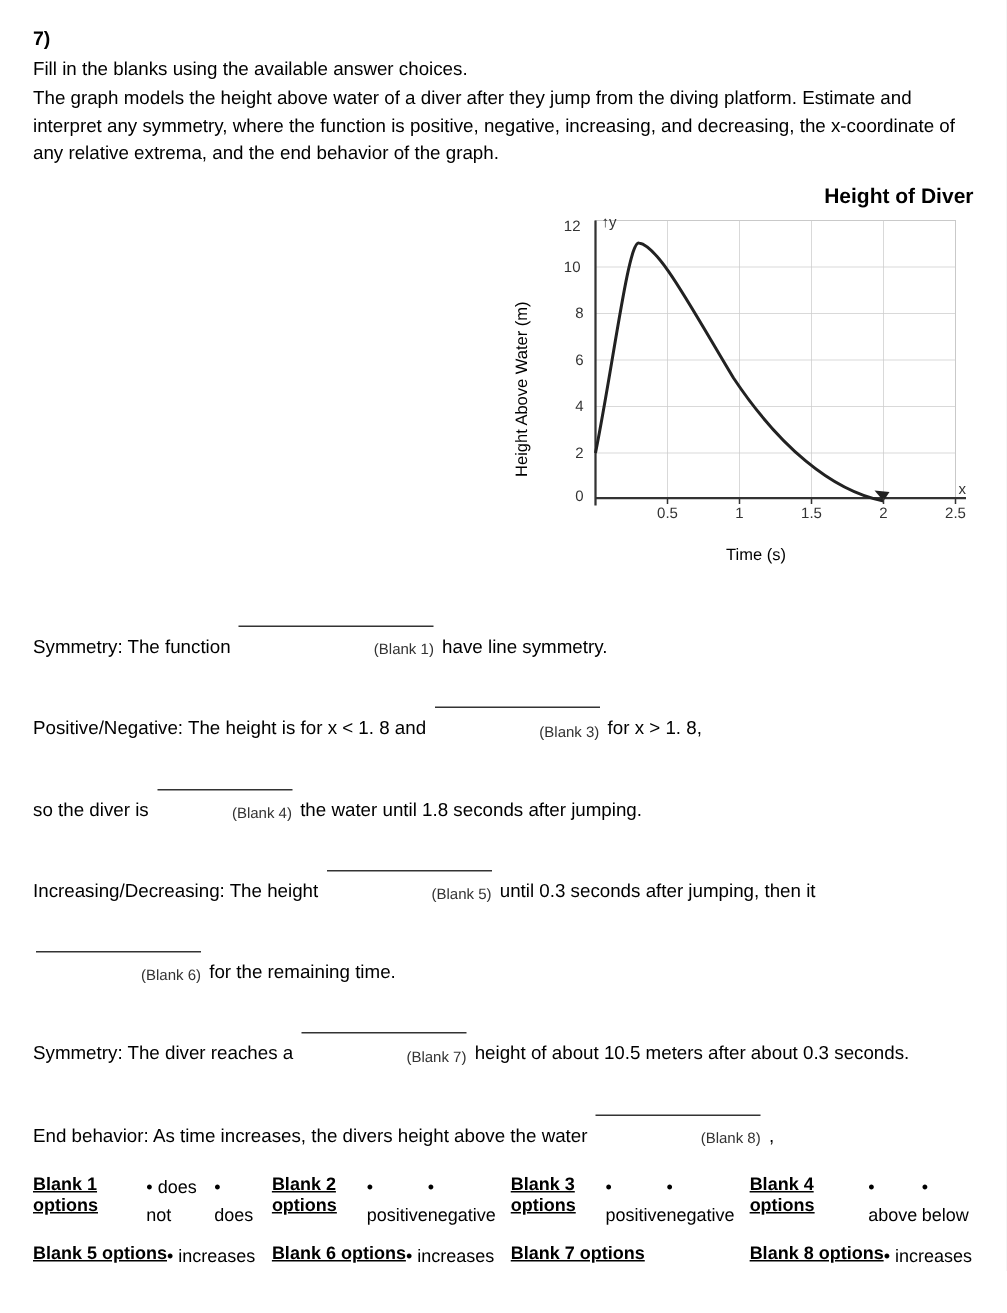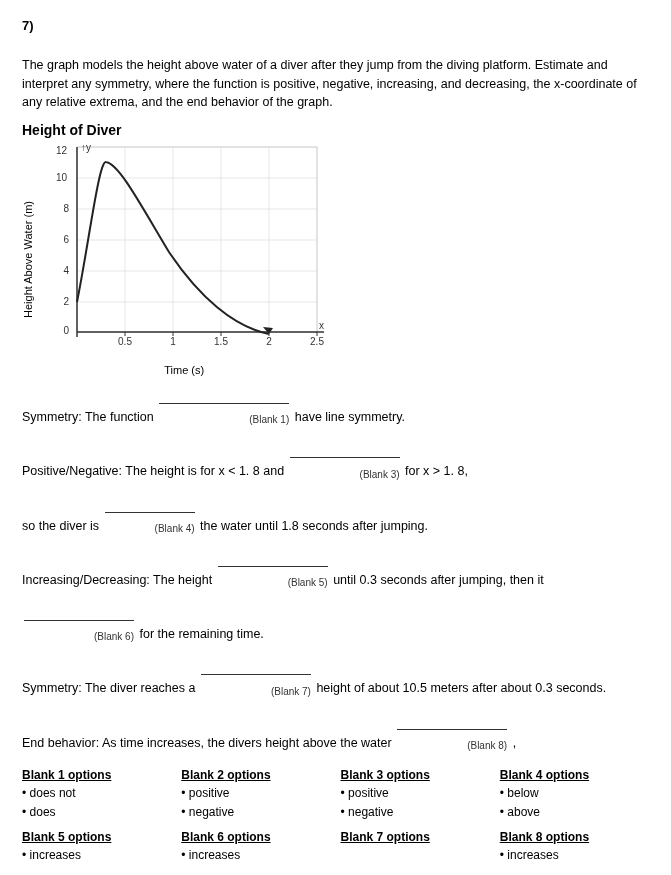--- a/index.html
+++ b/index.html
@@ -25,22 +25,22 @@
     .instructions {
       font-size: 12.5px;
       line-height: 1.5;
       margin-bottom: 10px;
     }
 
     
     .graph-container {
       display: flex;
       flex-direction: column;
-      align-items: flex-start;
-      margin-bottom: 14px;
+      align-items: flex-end;
+      margin-bottom: 28px;
     }
     .graph-title {
       font-weight: bold;
       font-size: 14px;
       margin-bottom: 4px;
     }
     .graph-wrap {
       display: flex;
       align-items: center;
     }
@@ -91,39 +91,39 @@
     
     .options-grid {
       display: grid;
       grid-template-columns: 1fr 1fr 1fr 1fr;
       gap: 8px 10px;
       margin-top: 14px;
       font-size: 12px;
     }
     .option-group {
       display: flex;
-      flex-direction: column;
+      flex-direction: row;
     }
     .option-group-title {
       font-weight: bold;
       margin-bottom: 2px;
       text-decoration: underline;
     }
     .option-item {
       line-height: 1.6;
     }
   </style>
 </head>
 <body>
 
 <div class="page">
 
   <div class="question-num">7)</div>
   <div class="instructions">
-    <br>
+    <span>Fill in the blanks using the available answer choices.</span><br>
     <span>The graph models the height above water of a diver after they jump from the diving platform. Estimate and interpret any symmetry, where the function is positive, negative, increasing, and decreasing, the x-coordinate of any relative extrema, and the end behavior of the graph.</span>
   </div>
 
   <div class="graph-container">
     <div class="graph-title">Height of Diver</div>
     <div class="graph-wrap">
       <div class="y-axis-label">Height Above Water (m)</div>
       <div class="graph-inner">
         <svg class="graph-svg" width="290" height="220" viewBox="0 0 290 220">
 
@@ -279,22 +279,22 @@
         <span>Blank 3 options</span>
       </div>
       <div class="option-item">• <span>positive</span></div>
       <div class="option-item">• <span>negative</span></div>
     </div>
 
     <div class="option-group">
       <div class="option-group-title">
         <span>Blank 4 options</span>
       </div>
+      <div class="option-item">• <span>above</span></div>
       <div class="option-item">• <span>below</span></div>
-      <div class="option-item">• <span>above</span></div>
     </div>
 
     <div class="option-group">
       <div class="option-group-title">
         <span>Blank 5 options</span>
       </div>
       <div class="option-item">• <span>increases</span></div>
     </div>
 
     <div class="option-group">

